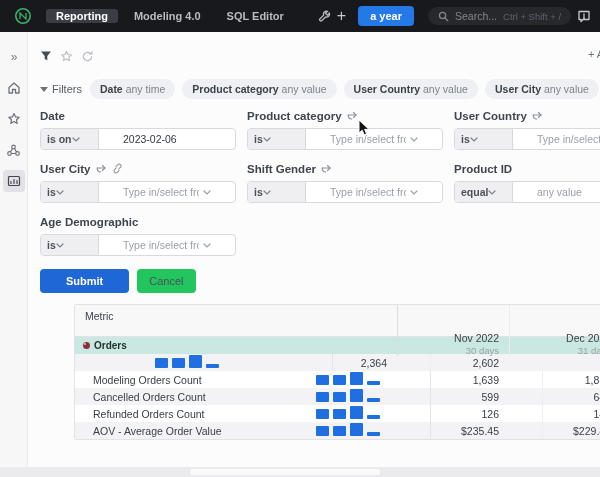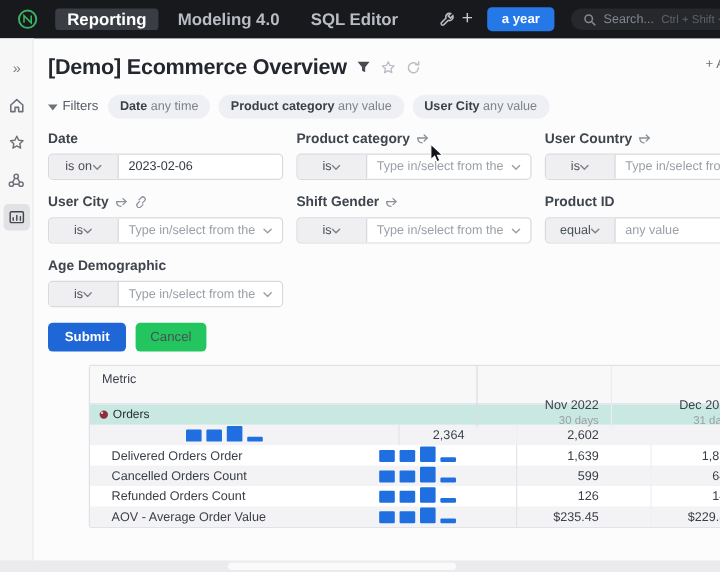--- a/index.html
+++ b/index.html
@@ -3,21 +3,21 @@
 <meta charset="utf-8">
 <style>
   * { margin:0; padding:0; box-sizing:border-box; }
   html,body { width:600px; height:477px; overflow:hidden; }
   body { font-family:"Liberation Sans", sans-serif; background:#fcfcfd; }
   .screen { position:relative; width:600px; height:477px; overflow:hidden; background:#fcfcfd; }
 
   
   .topnav { height:32px; background:#17191d; display:flex; align-items:center; padding:0 10px 0 14px; gap:6px; }
   .logo { width:18px; height:18px; margin-right:8px; flex:none; }
-  .nav-tab { color:#b9bdc3; font-size:14px; font-weight:700; padding:1px 10px; border-radius:3px; white-space:nowrap; cursor:default;text-align:right; }
+  .nav-tab { color:#b9bdc3; font-size:11px; font-weight:700; padding:1px 10px; border-radius:3px; white-space:nowrap; cursor:default;text-align:right; }
   .nav-tab.active { background:#3a3e44; color:#ffffff; }
   .nav-divider { width:1px; height:16px; background:#34373c; margin:0 6px; }
   .nav-icon { width:22px; height:22px; display:flex; align-items:center; justify-content:center; color:#b9bdc3; }
   .plus-glyph { color:#c6c9cd; font-size:16px; font-weight:400; line-height:1; }
   .spacer { flex:1; }
   .range-btn { background:#2478e8; color:#fff; font-size:11px; font-weight:700; padding:4px 12px; border-radius:4px; border:none; white-space:nowrap; }
   .searchbox { display:flex; align-items:center; gap:6px; background:#26282c; border-radius:13px; height:18px; padding:0 10px; width:148px; margin-left:8px; }
   .search-ph { color:#82878f; font-size:10.5px; flex:1; white-space:nowrap; }
   .search-kbd { color:#5d636b; font-size:9.5px; white-space:nowrap; }
 
@@ -45,42 +45,42 @@
   .pills-row2 { margin:5px 0 0 46px; }
   .pill { background:#eef0f3; border-radius:11px; padding:4px 10px; font-size:10.5px; white-space:nowrap; }
   .pill b { color:#3b4148; font-weight:700; }
   .pill span { color:#7d838c; }
 
   
   .form-grid { display:grid; grid-template-columns:196px 196px 196px; column-gap:11px; row-gap:12px; margin-top:10px; }
   .field-label { display:flex; align-items:center; gap:5px; font-size:11.5px; font-weight:700; color:#3f454c; margin-bottom:6px; height:13px; }
   .goto-icon, .link-icon { color:#8a9097; display:none; }
   .control { display:flex; align-items:stretch; height:22px; border:1px solid #d8d9de; border-radius:4px; background:#fff; overflow:hidden; }
-  .op-select { width:58px; flex:none; background:#efeff2; border-right:1px solid #d8d9de; display:flex; align-items:center; justify-content:center; padding:0 6px; font-size:10.5px; color:#4a5057; }
-  .val-box { flex:1; display:flex; align-items:center; justify-content:space-between; padding:0 8px; font-size:10.5px; overflow:hidden; }
+  .op-select { width:58px; flex:none; background:#efeff2; border-right:1px solid #d8d9de; display:flex; align-items:center; justify-content:flex-start; padding:0 6px; font-size:10.5px; color:#4a5057;font-weight:bold; }
+  .val-box { flex:1; display:flex; align-items:center; justify-content:space-between; padding:0 24px; font-size:10.5px; overflow:hidden; }
   .val-text { color:#9aa0a8; white-space:nowrap; overflow:hidden; }
   .val-text.filled { color:#343a40; }
   .chev-sm { flex:none; margin-left:4px; color:#9aa0a8; }
 
   
   .actions { display:flex; gap:8px; margin-top:13px; }
-  .btn-submit { background:#1f66d6; color:#fff; font-size:11px; font-weight:700; border:none; border-radius:4px; padding:6px 14px; }
+  .btn-submit { background:#1f66d6; color:#fff; font-size:11px; font-weight:700; border:none; border-radius:4px; padding:6px 26px; }
   .btn-cancel { background:#22c55e; color:#4a5057; font-size:11px; border:none; border-radius:4px; padding:6px 12px; }
 
   
   .table-card { margin:11px 0 0 34px; width:560px; background:#fff; border:1px solid #e2e2e6; border-radius:2px; font-size:10.5px; }
   .trow { display:grid; grid-template-columns:224px 98px 112px 112px; align-items:stretch; }
   .th-row { background:#f8f8f9; height:32px; border-bottom:1px solid #e2e2e6; color:#3c424a; }
   .th-metric { display:flex; align-items:flex-start; padding:5px 0 0 10px; font-weight:400; }
   .th-period { border-left:1px solid #dddde1; display:flex; flex-direction:column; align-items:flex-end; padding:3px 10px 0 0; }
   .th-period.second { border-left:1px solid #ececf0; }
   .th-month { font-weight:400; font-size:10.5px; color:#3c424a;margin-top:24px; }
   .th-days { font-size:9.5px; color:#9aa0a7; margin-top:1px; }
   .group-row { background:#c9e8e1; height:17px; display:flex; align-items:center; padding-left:8px; gap:4px; }
-  .group-label { font-weight:400; font-size:10px; color:#23312d; }
+  .group-label { font-weight:700; font-size:10px; color:#23312d; }
   .group-dot { width:7px; height:7px; border-radius:50%; background:#8b2f3f; position:relative; flex:none; }
   .group-dot::after { content:""; position:absolute; left:1px; top:1px; width:2px; height:2px; border-radius:50%; background:#e8c7cc; }
   .data-row { height:17px; color:#3a4046; }
   .data-row.alt { background:#f3f3f6; }
   .cell-metric { display:flex; align-items:center; padding-left:18px; white-space:nowrap; overflow:hidden; }
   .cell-chart { display:flex; align-items:flex-end; justify-content:center; gap:4px; padding-bottom:3px; }
   .cell-chart .bar { width:13px; background:#1f6fe0; border-radius:1px; }
   .cell-val { display:flex; align-items:center; justify-content:flex-end; padding-right:10px; border-left:1px solid #e4e4e8;margin-left:33px; }
   .cell-val.second { border-left:1px solid #efeff3; }
 
@@ -163,21 +163,20 @@
         <svg width="14" height="14" viewBox="0 0 14 14" fill="none" stroke="#43474d" stroke-width="1.2">
           <rect x="1.5" y="2.5" width="11" height="9" rx="1"></rect>
           <path d="M4 9.5V7.5M7 9.5V5.5M10 9.5V6.5" stroke-linecap="round"></path>
         </svg>
       </span>
     </div>
 
     <div class="main">
 
       <div class="title-row">
-        <span class="page-title">[Demo] Ecommerce Overview</span>
         <span class="t-icon">
           <svg width="12" height="12" viewBox="0 0 12 12" fill="#474c53">
               <path d="M1 1.5h10L7.3 6v4.3L4.7 9V6z"></path>
             </svg>
         </span>
         <span class="t-icon">
           <svg width="13" height="13" viewBox="0 0 14 14" fill="none" stroke="#b9bdc4" stroke-width="1.2" stroke-linejoin="round">
             <path d="M7 1.5 8.6 4.9l3.6.4-2.7 2.5.7 3.6L7 9.6l-3.2 1.8.7-3.6L1.8 5.3l3.6-.4z"></path>
           </svg>
         </span>
@@ -192,20 +191,21 @@
 
       <div class="filters-block">
         <div class="pills-line">
           <span class="filters-toggle">
             <span class="caret-down"></span>
             <span>Filters</span>
           </span>
           <div class="pills-row" id="pills-row1">
               <span class="pill"><b>Date</b> <span>any time</span></span>
               <span class="pill"><b>Product category</b> <span>any value</span></span>
+              <span class="pill"><b>User Country</b> <span>any value</span></span>
               <span class="pill"><b>User City</b> <span>any value</span></span>
             </div>
         </div>
       </div>
 
       <div class="form-grid" id="form-grid">
           <div class="field">
     <div class="field-label">
       <span>Date</span>
 
@@ -401,21 +401,21 @@
     <div class="cell-chart">
                 <div class="bar" style="height: 10px;"></div>
                 <div class="bar" style="height: 10px;"></div>
                 <div class="bar" style="height: 13px;"></div>
                 <div class="bar" style="height: 4px;"></div>
               </div>
     <div class="cell-val">2,364</div>
     <div class="cell-val second">2,602</div>
   </div>
             <div class="trow data-row">
-    <div class="cell-metric">Delivered Orders Order</div>
+    <div class="cell-metric">Modeling Orders Count</div>
     <div class="cell-chart">
                 <div class="bar" style="height: 10px;"></div>
                 <div class="bar" style="height: 10px;"></div>
                 <div class="bar" style="height: 13px;"></div>
                 <div class="bar" style="height: 4px;"></div>
               </div>
     <div class="cell-val">1,639</div>
     <div class="cell-val second">1,816</div>
   </div>
             <div class="trow data-row alt">

